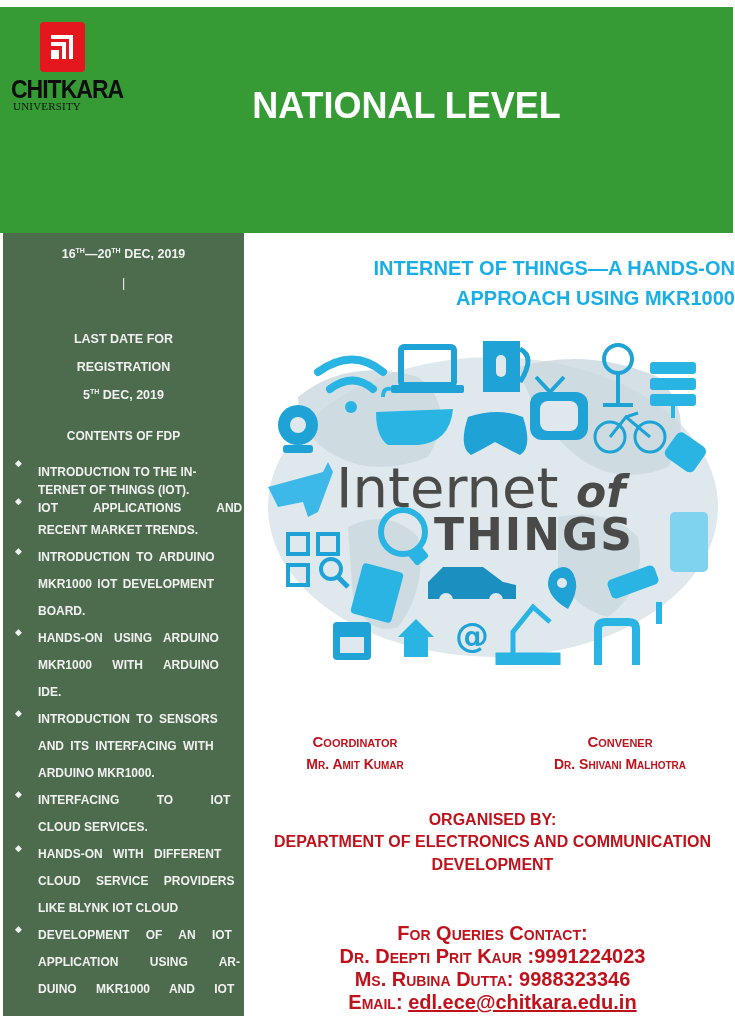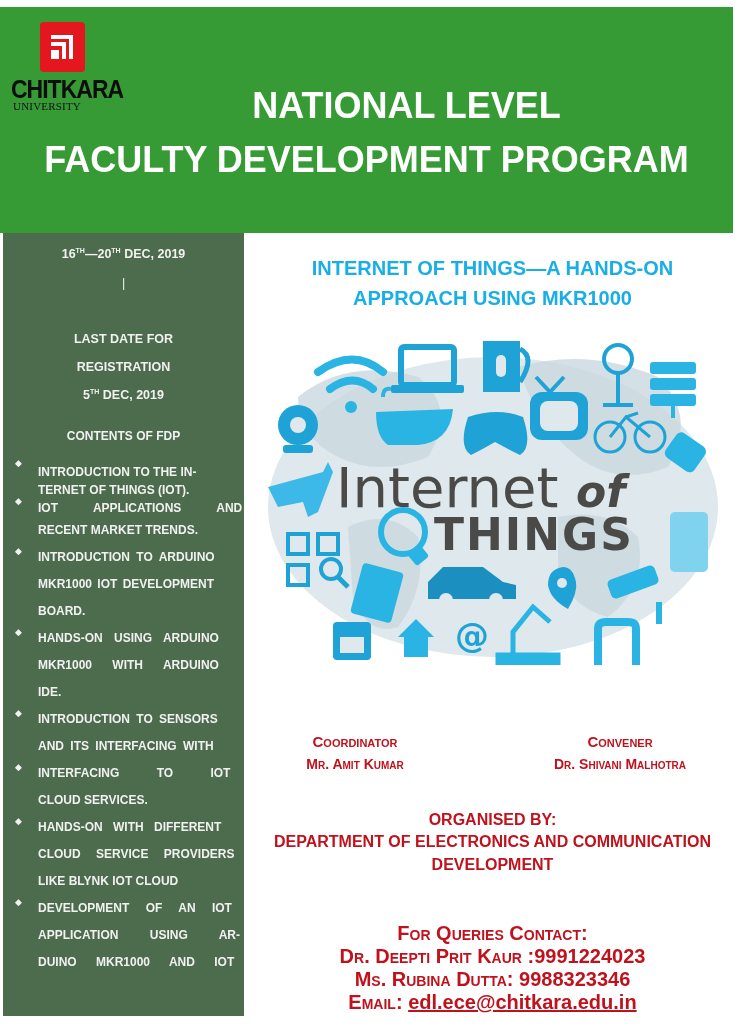--- a/index.html
+++ b/index.html
@@ -18,21 +18,21 @@
   .sidebar { position: absolute; left: 3px; top: 233px; width: 241px; height: 783px; background: #4d6b4d; color: #f1f1f1; }
   .sb-center { position: absolute; left: 0; width: 241px; text-align: center; font-size: 12.5px; }
   sup { font-size: 7px; vertical-align: 5px; }
   .bullets { position: absolute; left: 0; top: 230px; width: 241px; }
   .bullet-item { position: relative; padding-left: 35px; padding-right: 20px; font-size: 12px; text-align: justify; text-align-last: left; }
   .bullet-item .dot { position: absolute; left: 12px; top: 0; font-size: 9px; }
   .bullet-line { display: block; height: 27px; line-height: 27px; white-space: nowrap; }
   .bullet-line.tight { height: 18px; line-height: 18px; }
   .bullet-line.just { display: flex; justify-content: space-between; }
 
-  .topic-title { position: absolute; left: 250px; width: 485px; text-align: center; color: #1aaee6; font-size: 20px; line-height: 28px; }
+  .topic-title { position: absolute; left: 250px; width: 485px; text-align: right; color: #1aaee6; font-size: 20px; line-height: 28px; }
 
   .iot-graphic { position: absolute; left: 258px; top: 337px; width: 470px; height: 328px; }
 
   .red { color: #c0121c; }
   .role-title { position: absolute; font-size: 15px; font-variant: small-caps; text-align: center; }
   .role-name { position: absolute; font-size: 14px; font-variant: small-caps; text-align: center; }
   .org { position: absolute; left: 250px; width: 485px; text-align: center; font-size: 16px; line-height: 20px; }
   .contact { position: absolute; left: 250px; width: 485px; text-align: center; font-size: 20px; font-variant: small-caps; line-height: 23px; }
   .email-link { text-decoration: underline; font-variant: normal; }
 </style>
@@ -45,21 +45,20 @@
       <rect x="11" y="13" width="22" height="4" fill="#fff"></rect>
       <rect x="29" y="13" width="4" height="24" fill="#fff"></rect>
       <rect x="11" y="20" width="15" height="4" fill="#fff"></rect>
       <rect x="22" y="20" width="4" height="17" fill="#fff"></rect>
       <rect x="11" y="28" width="8" height="9" fill="#fff"></rect>
     </svg>
   </div>
   <div class="logo-name">CHITKARA</div>
   <div class="logo-sub">UNIVERSITY</div>
   <div class="header-title ht1">NATIONAL LEVEL</div>
-  <div class="header-title ht2">FACULTY DEVELOPMENT PROGRAM</div>
 </div>
 
 <div class="sidebar">
   <div class="sb-center" style="top:14px;">
     <span>16</span><sup>TH</sup><span>—</span><span>20</span><sup>TH</sup><span> DEC, 2019</span>
   </div>
   <div class="sb-center" style="top:43px; font-weight:normal;">|</div>
   <div class="sb-center" style="top:99px;">LAST DATE FOR</div>
   <div class="sb-center" style="top:127px;">REGISTRATION</div>
   <div class="sb-center" style="top:155px;">
@@ -94,20 +93,21 @@
       <span class="dot" style="top:2px">◆</span>
       <span class="bullet-line" style="word-spacing:8px;">HANDS-ON USING ARDUINO</span>
       <span class="bullet-line" style="word-spacing:17px;">MKR1000 WITH ARDUINO</span>
       <span class="bullet-line">IDE.</span>
     </div>
 
     <div class="bullet-item">
       <span class="dot" style="top:2px">◆</span>
       <span class="bullet-line" style="word-spacing:3px;">INTRODUCTION TO SENSORS</span>
       <span class="bullet-line" style="word-spacing:3px;">AND ITS INTERFACING WITH</span>
+      <span class="bullet-line">ARDUINO MKR1000.</span>
     </div>
 
     <div class="bullet-item">
       <span class="dot" style="top:2px">◆</span>
       <span class="bullet-line" style="word-spacing:34px;">INTERFACING TO IOT</span>
       <span class="bullet-line">CLOUD SERVICES.</span>
     </div>
 
     <div class="bullet-item">
       <span class="dot" style="top:2px">◆</span>

